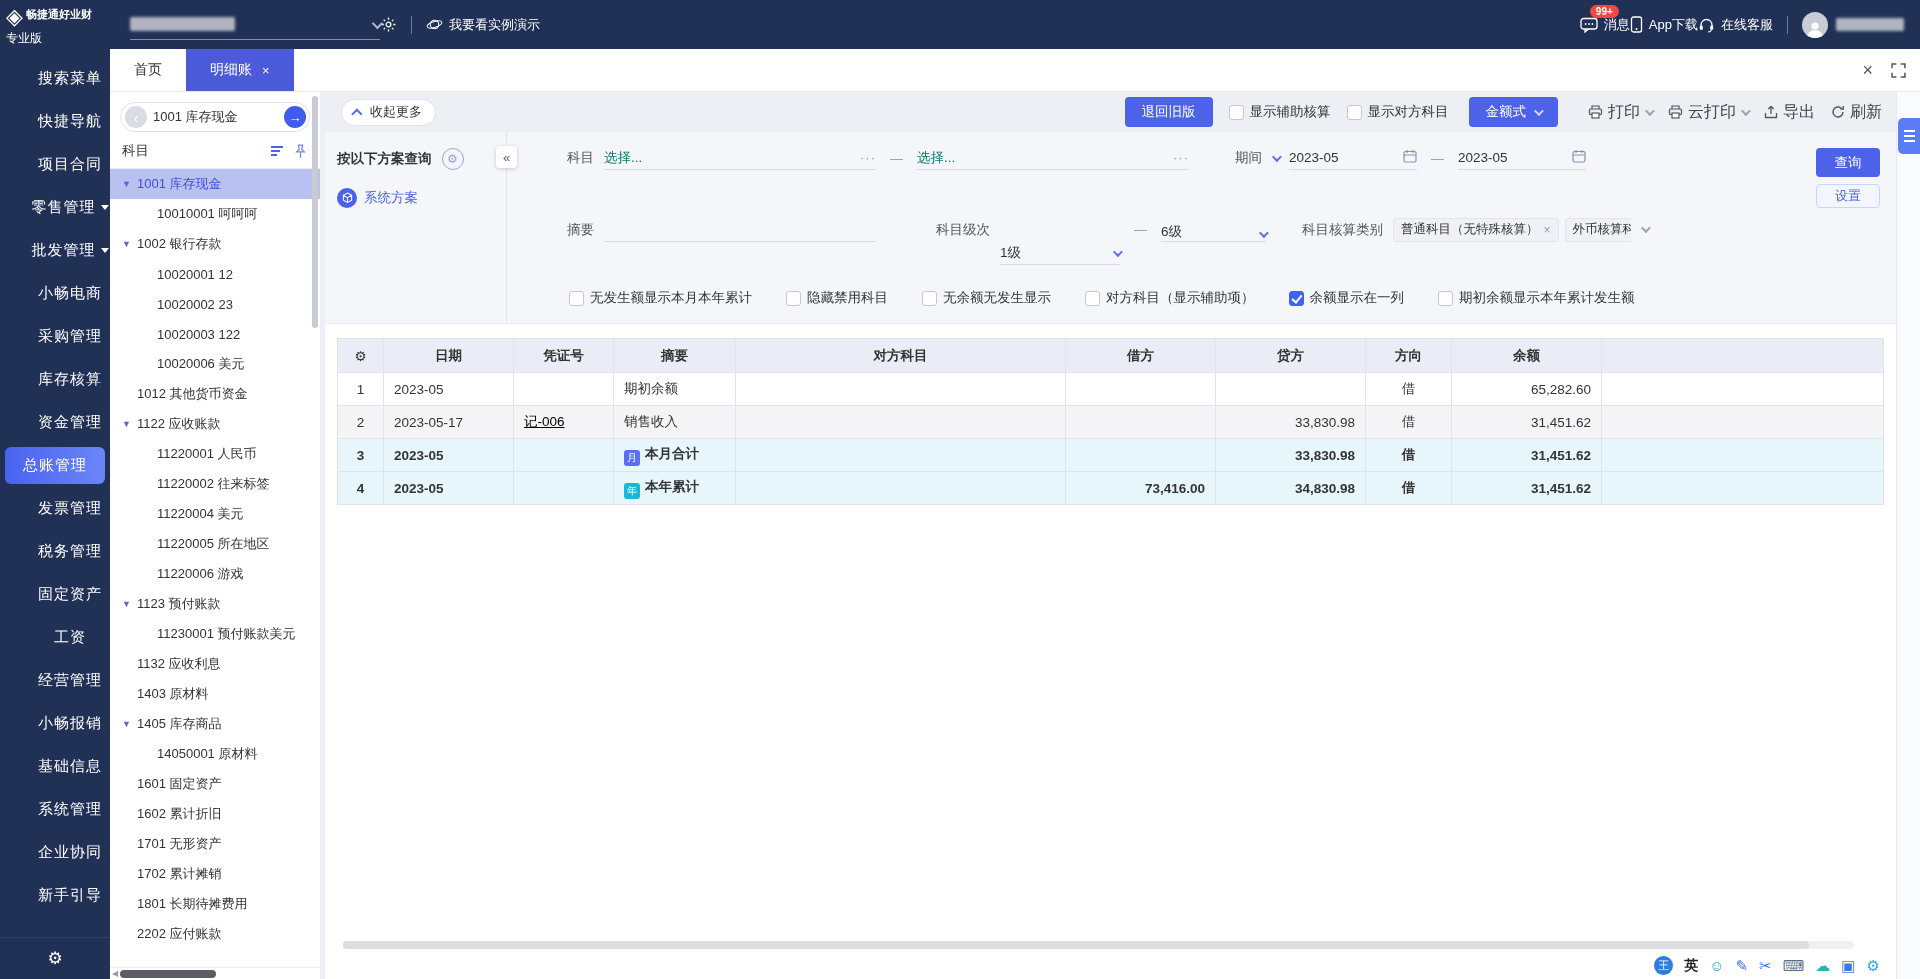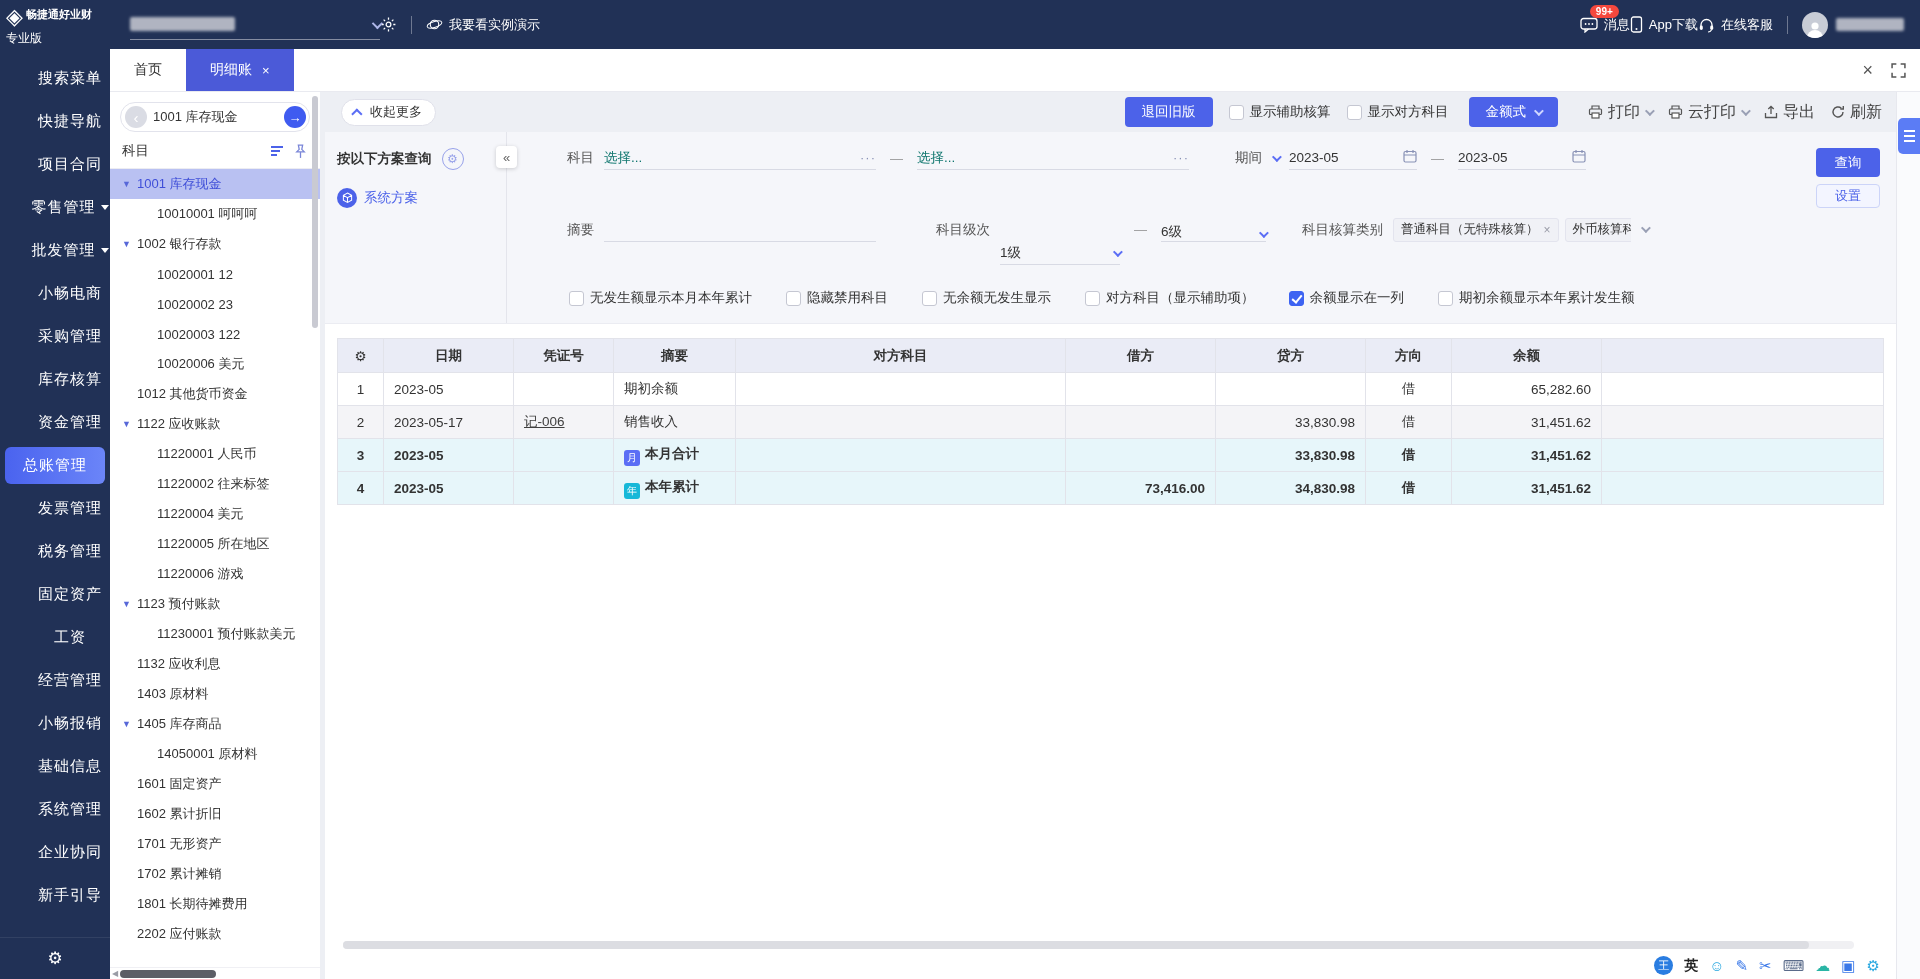--- a/index.html
+++ b/index.html
@@ -104,21 +104,21 @@
   .opts-row { display:flex; gap:34px; padding-left:2px; }
 
   
   .table-area { flex:1; background:#fff; padding:14px 12px 0; position:relative; min-height:0; }
   table.grid { border-collapse:collapse; table-layout:fixed; width:100%; }
   .grid th, .grid td { border:1px solid #e2e3ea; height:33px; font-size:13.5px; padding:0 10px; white-space:nowrap; overflow:hidden; }
   .grid thead th { background:#eaecf6; font-weight:700; color:#333; text-align:center; height:34px; }
   .grid td.r { text-align:right; } .grid td.c { text-align:center; } .grid td.l { text-align:left; }
   .grid tr.alt td { background:#f4f4f7; }
   .grid tr.sum td { background:#e7f6fa; font-weight:700; }
-  .voucher-link { text-decoration:underline; cursor:pointer; color:#404040; }
+  .voucher-link { text-decoration:underline; cursor:pointer; color:#000000; }
   .sicon { display:inline-flex; width:16px; height:16px; border-radius:3px; color:#fff; font-size:10px; align-items:center; justify-content:center; margin-right:5px; vertical-align:-3px; font-weight:400; }
   .sicon.month { background:#5b6ef5; } .sicon.year { background:#17b8d8; }
   .th-gear { color:#777; font-size:14px; font-weight:400; }
 
   .h-scroll-main { position:absolute; left:18px; right:42px; bottom:30px; height:8px; background:#f0f0f3; border-radius:4px; }
   .h-scroll-main i { display:block; height:8px; width:97%; background:#dcdde2; border-radius:4px; }
 
   
   .ime-bar { position:absolute; right:16px; bottom:4px; display:flex; align-items:center; gap:11px; }
   .ime-logo { width:19px; height:19px; border-radius:50%; background:#2a7de1; color:#fff; font-size:11px; display:flex; align-items:center; justify-content:center; cursor:pointer; }

